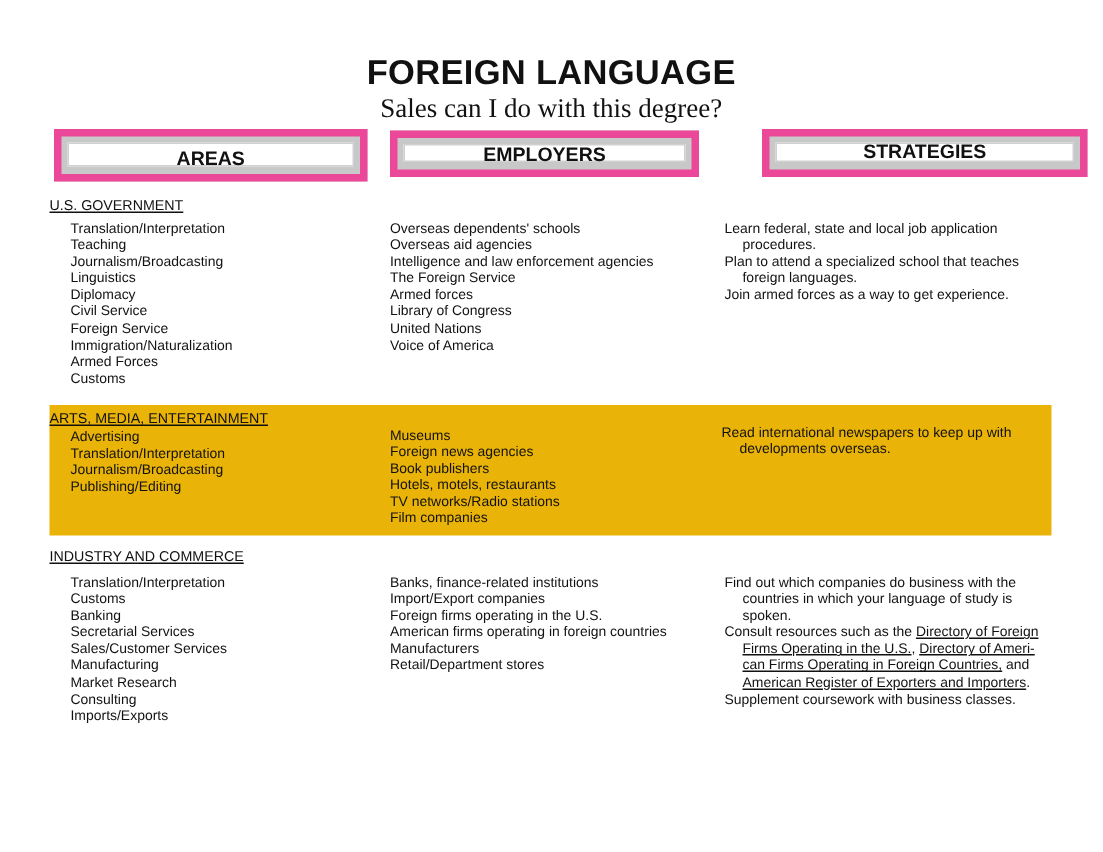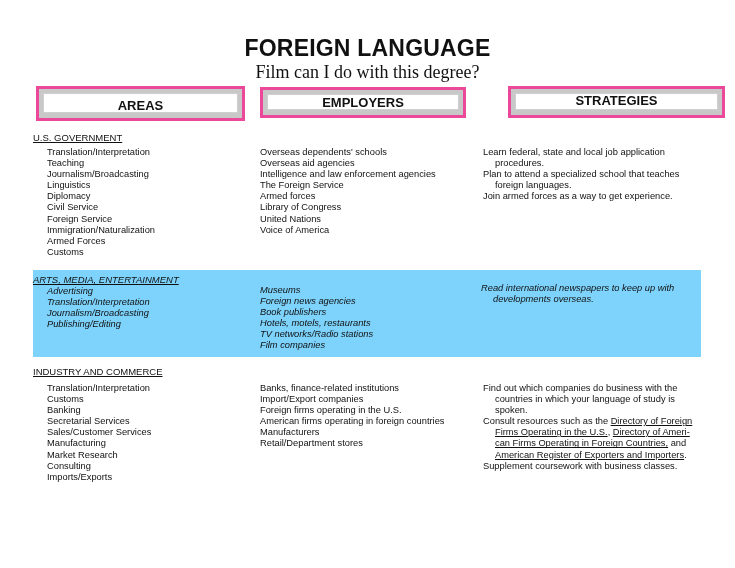--- a/index.html
+++ b/index.html
@@ -1,33 +1,33 @@
 <!DOCTYPE html>
 <html><head>
   <meta charset="utf-8">
   <style>
     html, body { margin: 0; padding: 0; background: #ffffff; }
     body { width: 735px; height: 568px; position: relative; overflow: hidden; font-family: "Liberation Sans", sans-serif; color: #111; }
     .title { position: absolute; left: 0; width: 735px; top: 35px; text-align: center; font-family: "Liberation Sans", sans-serif; font-weight: bold; font-size: 23px; letter-spacing: 0.2px; color: #111; }
     .subtitle { position: absolute; left: 0; width: 735px; top: 62px; text-align: center; font-family: "Liberation Serif", serif; font-size: 18px; color: #111; }
-    .hbox { position: absolute; background: #c8c8c8; border: 3px solid #ec4899; box-sizing: border-box; }
+    .hbox { position: absolute; background: #c8c8c8; border: 5px solid #ec4899; box-sizing: border-box; }
     .hbox .inner { position: absolute; left: 4px; right: 4px; top: 4px; bottom: 5px; background: #fff; border: 1px solid #d0d0d0; display: flex; align-items: center; justify-content: center; font-weight: bold; font-size: 13px; color: #111; }
     .section { position: absolute; left: 33px; width: 668px; }
-    .section.shaded { background: #7dd3fc; font-style: italic; }
+    .section.shaded { background: #eab308; }
     .sec-title { position: absolute; left: 0; font-size: 9.5px; text-decoration: underline; color: #111; }
     .col { position: absolute; font-size: 9.3px; line-height: 11.1px; color: #111; }
     .col div { white-space: nowrap; }
     .strat div { white-space: normal; padding-left: 12px; text-indent: -12px; }
     .u { text-decoration: underline; }
   </style>
 </head>
 <body>
 
 <div class="title">FOREIGN LANGUAGE</div>
-<div class="subtitle">Film can I do with this degree?</div>
+<div class="subtitle">Sales can I do with this degree?</div>
 
 <div class="hbox" style="left:36px; top:86px; width:209px; height:35px;">
   <div class="inner" style="padding-top:4px;">AREAS</div>
 </div>
 <div class="hbox" style="left:260px; top:87px; width:206px; height:31px;">
   <div class="inner">EMPLOYERS</div>
 </div>
 <div class="hbox" style="left:482px; top:86px; width:217px; height:32px;margin-left:26px;">
   <div class="inner" style="padding-bottom:3px;">STRATEGIES</div>
 </div>

